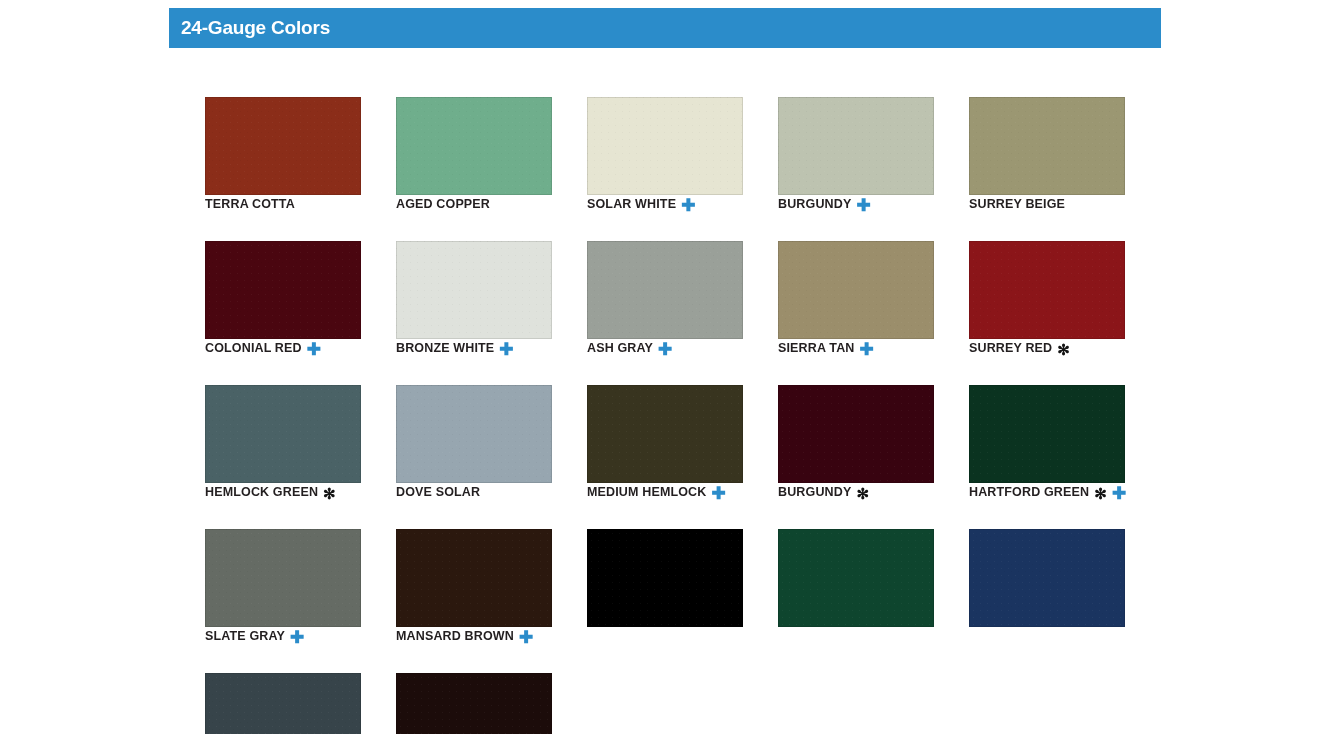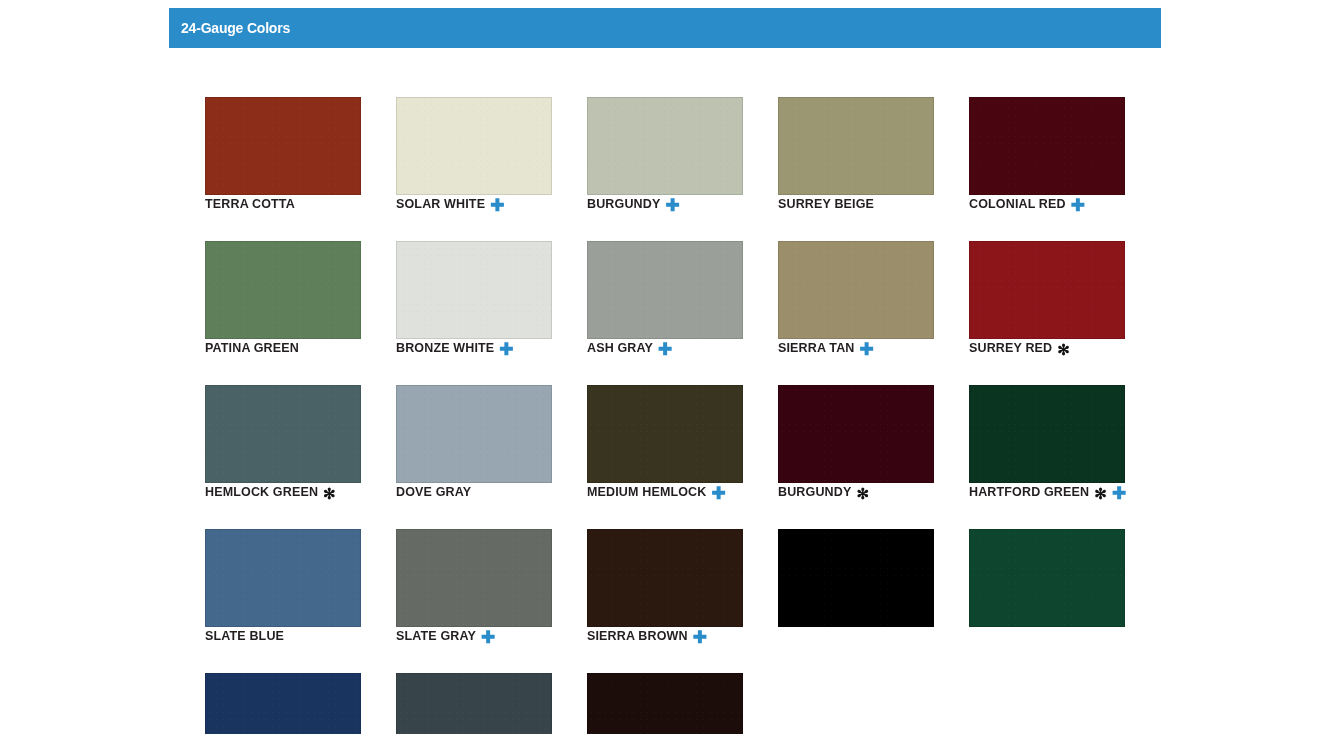--- a/index.html
+++ b/index.html
@@ -24,21 +24,21 @@
     left: 169px;
     top: 8px;
     width: 992px;
     height: 40px;
     background: #2b8cca;
     display: flex;
     align-items: center;
   }
   .section-header .title {
     color: #ffffff;
-    font-size: 14px;
+    font-size: 19px;
     font-weight: bold;
     letter-spacing: -0.2px;
     padding-left: 12px;
     text-align: center;
   }
   .swatch-grid {
     position: absolute;
     left: 205px;
     top: 97px;
     width: 960px;
@@ -100,20 +100,26 @@
   </div>
 
   <div class="swatch-grid">
       <div class="swatch-cell">
         <div class="swatch-chip" style="background-color: rgb(139, 45, 25);"></div>
         <div class="swatch-caption">
           <span>TERRA COTTA</span>
         </div>
       </div>
       <div class="swatch-cell">
+        <div class="swatch-chip" style="background-color: rgb(111, 174, 140);"></div>
+        <div class="swatch-caption">
+          <span>AGED COPPER</span>
+        </div>
+      </div>
+      <div class="swatch-cell">
         <div class="swatch-chip" style="background-color: rgb(230, 229, 210);"></div>
         <div class="swatch-caption">
           <span>SOLAR WHITE</span>
           <span class="marker-plus" style="color: rgb(43, 140, 202);">✚</span>
         </div>
       </div>
       <div class="swatch-cell">
         <div class="swatch-chip" style="background-color: rgb(189, 195, 176);"></div>
         <div class="swatch-caption">
           <span>BURGUNDY</span>
@@ -127,26 +133,20 @@
         </div>
       </div>
       <div class="swatch-cell">
         <div class="swatch-chip" style="background-color: rgb(74, 6, 16);"></div>
         <div class="swatch-caption">
           <span>COLONIAL RED</span>
           <span class="marker-plus" style="color: rgb(43, 140, 202);">✚</span>
         </div>
       </div>
       <div class="swatch-cell">
-        <div class="swatch-chip" style="background-color: rgb(95, 127, 91);"></div>
-        <div class="swatch-caption">
-          <span>PATINA GREEN</span>
-        </div>
-      </div>
-      <div class="swatch-cell">
         <div class="swatch-chip" style="background-color: rgb(223, 226, 220);"></div>
         <div class="swatch-caption">
           <span>BRONZE WHITE</span>
           <span class="marker-plus" style="color: rgb(43, 140, 202);">✚</span>
         </div>
       </div>
       <div class="swatch-cell">
         <div class="swatch-chip" style="background-color: rgb(154, 160, 153);"></div>
         <div class="swatch-caption">
           <span>ASH GRAY</span>
@@ -170,21 +170,21 @@
       <div class="swatch-cell">
         <div class="swatch-chip" style="background-color: rgb(74, 98, 102);"></div>
         <div class="swatch-caption">
           <span>HEMLOCK GREEN</span>
           <span class="marker-star" style="color: rgb(20, 20, 20);">✻</span>
         </div>
       </div>
       <div class="swatch-cell">
         <div class="swatch-chip" style="background-color: rgb(151, 166, 176);"></div>
         <div class="swatch-caption">
-          <span>DOVE GRAY</span>
+          <span>DOVE SOLAR</span>
         </div>
       </div>
       <div class="swatch-cell">
         <div class="swatch-chip" style="background-color: rgb(56, 52, 31);"></div>
         <div class="swatch-caption">
           <span>MEDIUM HEMLOCK</span>
           <span class="marker-plus" style="color: rgb(43, 140, 202);">✚</span>
         </div>
       </div>
       <div class="swatch-cell">
@@ -196,36 +196,30 @@
       </div>
       <div class="swatch-cell">
         <div class="swatch-chip" style="background-color: rgb(10, 51, 32);"></div>
         <div class="swatch-caption">
           <span>HARTFORD GREEN</span>
           <span class="marker-star" style="color: rgb(20, 20, 20);">✻</span>
           <span class="marker-plus" style="color: rgb(43, 140, 202);">✚</span>
         </div>
       </div>
       <div class="swatch-cell">
-        <div class="swatch-chip" style="background-color: rgb(68, 104, 140);"></div>
-        <div class="swatch-caption">
-          <span>SLATE BLUE</span>
-        </div>
-      </div>
-      <div class="swatch-cell">
         <div class="swatch-chip" style="background-color: rgb(101, 107, 100);"></div>
         <div class="swatch-caption">
           <span>SLATE GRAY</span>
           <span class="marker-plus" style="color: rgb(43, 140, 202);">✚</span>
         </div>
       </div>
       <div class="swatch-cell">
         <div class="swatch-chip" style="background-color: rgb(43, 24, 14);"></div>
         <div class="swatch-caption">
-          <span>SIERRA BROWN</span>
+          <span>MANSARD BROWN</span>
           <span class="marker-plus" style="color: rgb(43, 140, 202);">✚</span>
         </div>
       </div>
       <div class="swatch-cell">
         <div class="swatch-chip" style="background-color: rgb(0, 0, 0);"></div>
       </div>
       <div class="swatch-cell">
         <div class="swatch-chip" style="background-color: rgb(14, 69, 46);"></div>
       </div>
       <div class="swatch-cell">

